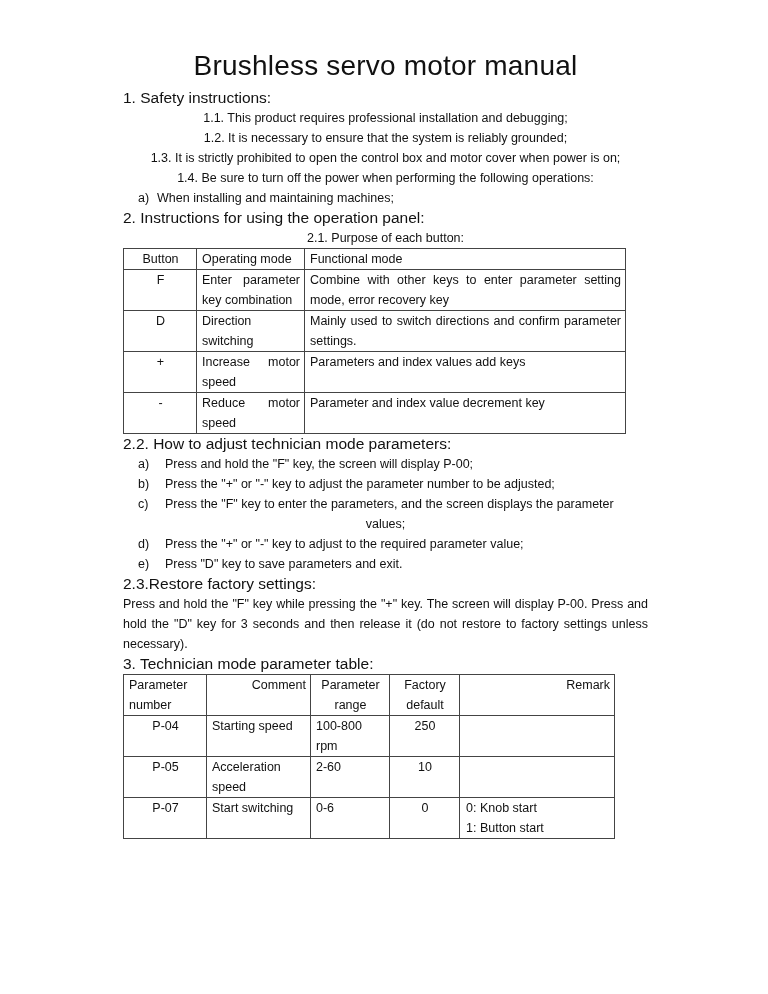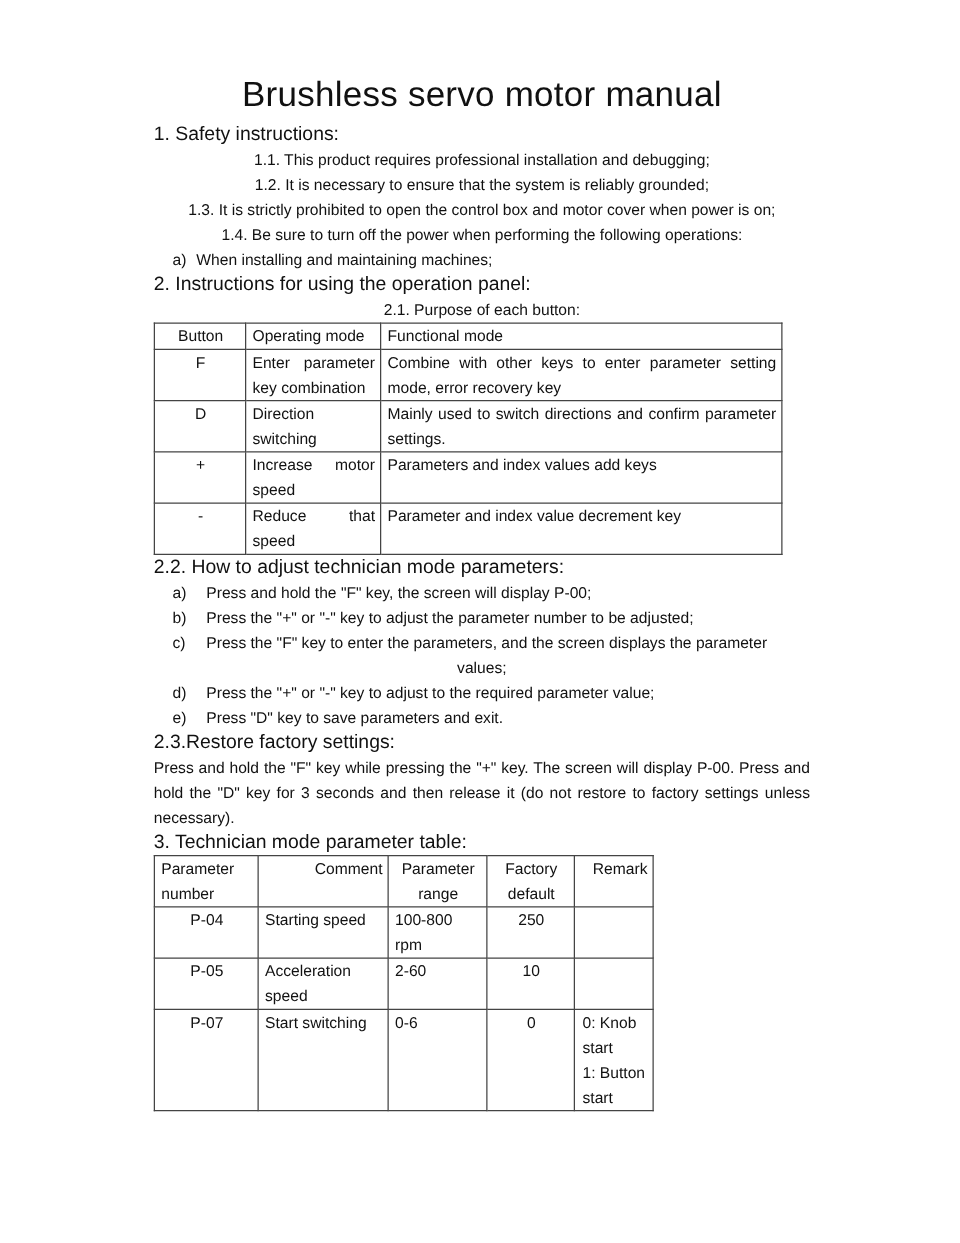--- a/index.html
+++ b/index.html
@@ -1,32 +1,32 @@
 <!DOCTYPE html>
 <html><head>
 <meta charset="utf-8">
 <style>
   html, body { margin: 0; padding: 0; background: #ffffff; }
   body { width: 768px; height: 994px; position: relative; font-family: "Liberation Sans", sans-serif; color: #111; overflow: hidden; }
-  .page { position: absolute; left: 123px; top: 56px; width: 525px; }
+  .page { position: absolute; left: 123px; top: 46px; width: 525px; }
   .title { font-size: 28px; text-align: center; line-height: 40px; margin: 0 0 2px 0; font-weight: normal; letter-spacing: 0.2px; }
   .h1 { font-size: 15.5px; line-height: 20px; margin: 0; }
   .line { font-size: 12.5px; line-height: 20px; margin: 0; white-space: nowrap; text-align: center; }
   .subitem { font-size: 12.5px; line-height: 20px; display: flex; }
   .subitem .lbl { width: 27px; padding-left: 15px; flex: none; box-sizing: content-box; }
   .para { font-size: 12.5px; line-height: 20px; text-align: justify; margin: 0; }
   table { border-collapse: collapse; font-size: 12.5px; line-height: 20px; }
   td, th { border: 1px solid #444; vertical-align: top; padding: 0 4px 0 5px; font-weight: normal; }
   .t1 { width: 503px; margin-left: 0; }
   .t1 .c1 { width: 63px; text-align: center; }
   .t1 .c2 { width: 98px; }
   .t1 .c3 { text-align: justify; }
   .t1 th.c3 { text-align: left; }
   .t1 td.c2 { text-align: justify; text-align-last: left; }
-  .t2 { width: 400px; border-radius: 21px; }
+  .t2 { width: 492px; border-radius: 21px; }
   .t2 .c1 { width: 73px; }
   .t2 td.c1 { text-align: center; }
   .t2 .c2 { width: 94px; }
   .t2 .c3 { width: 69px; }
   .t2 .c4 { width: 60px; text-align: center; }
   .t2 th.c2, .t2 th.c5 { text-align: right; }
   .t2 th.c1 { text-align: left; }
   .t2 th.c3 { text-align: center; }
   .t2 td.c5 { padding-left: 6px; }
   .wrap-break { word-break: break-all; }
@@ -70,21 +70,21 @@
         <td class="c2">Direction switching</td>
         <td class="c3">Mainly used to switch directions and confirm parameter settings.</td>
       </tr>
       <tr>
         <td class="c1">+</td>
         <td class="c2">Increase motor speed</td>
         <td class="c3">Parameters and index values add keys</td>
       </tr>
       <tr>
         <td class="c1">-</td>
-        <td class="c2">Reduce that speed</td>
+        <td class="c2">Reduce motor speed</td>
         <td class="c3">Parameter and index value decrement key</td>
       </tr>
     </tbody>
       </table>
 
     <p class="h1">2.2. How to adjust technician mode parameters:</p>
     <div class="subitem">
       <span class="lbl">a)</span>
       <span>Press and hold the "F" key, the screen will display P-00;</span>
     </div>

